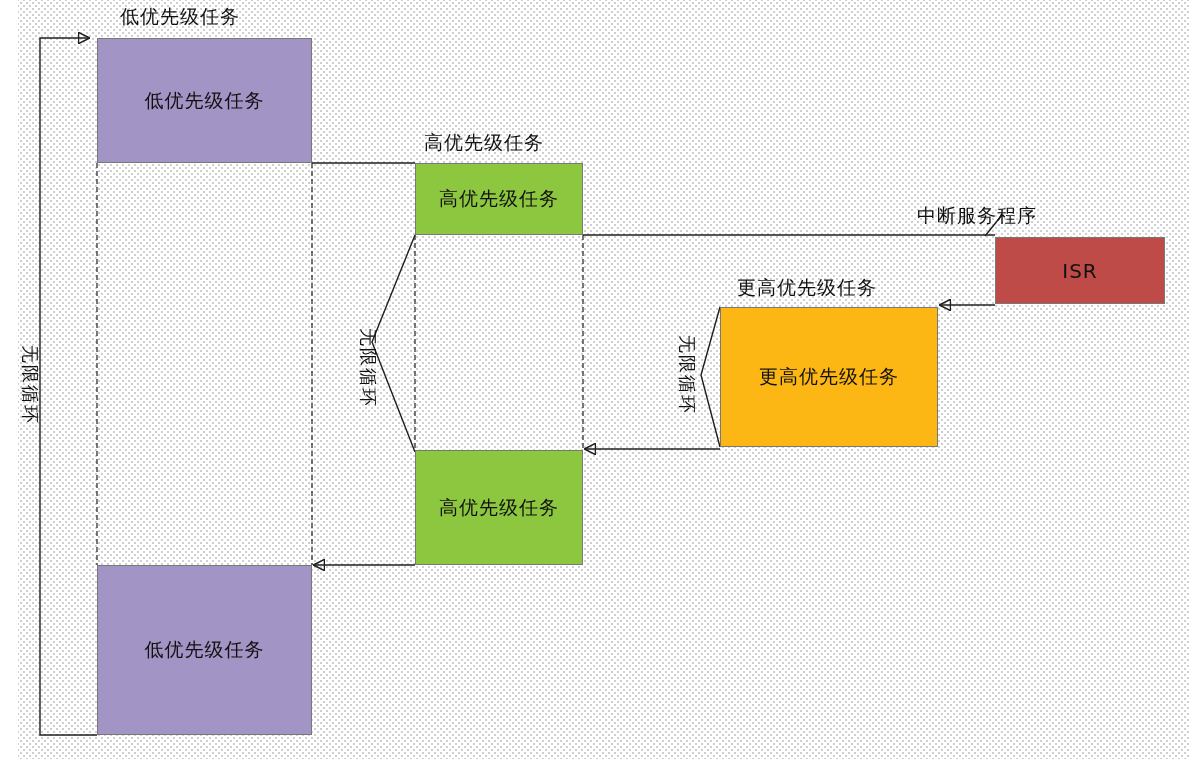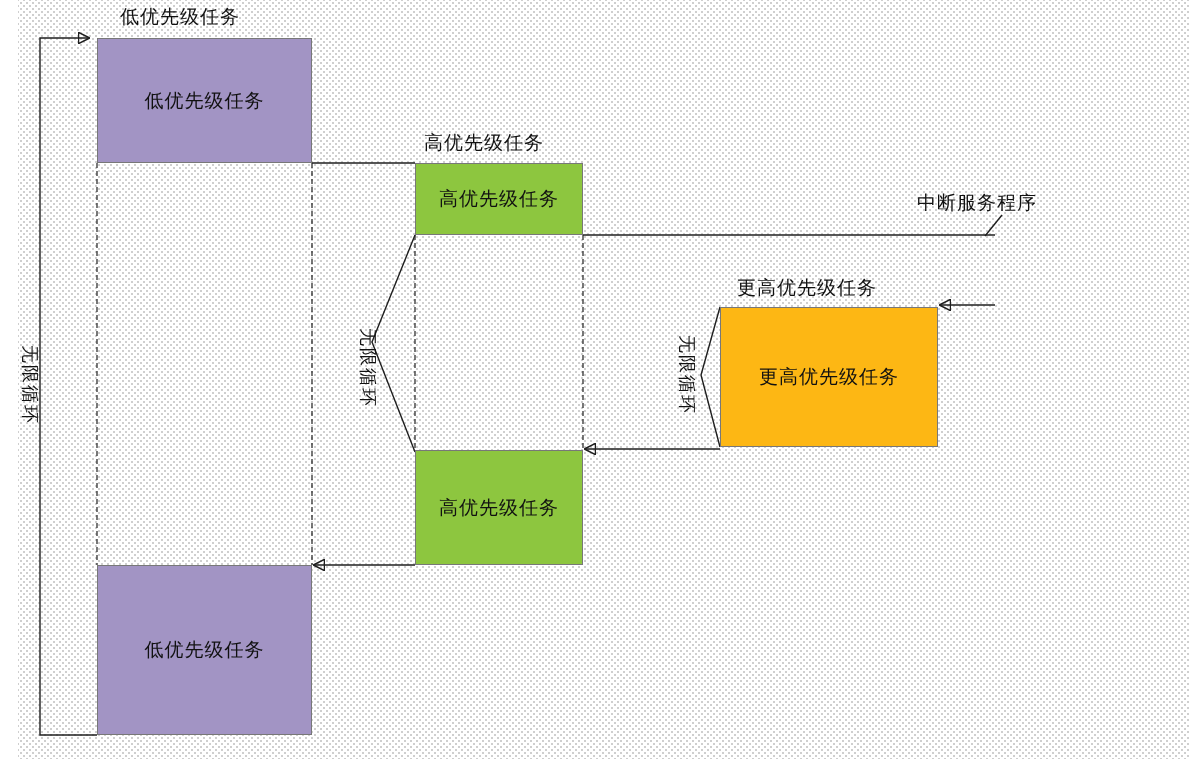--- a/index.html
+++ b/index.html
@@ -38,21 +38,21 @@
   .box-isr       {left:995px;top:237px; width:170px;height:67px; background:var(--isr,#BE4B48);font-size:20px;}
   .box-higher    {left:720px;top:307px; width:218px;height:140px;background:var(--higher_priority,#FDB714);}
   .box-high-bot  {left:415px;top:450px; width:168px;height:115px;background:var(--high_priority,#8DC63F);}
   .box-low-bot   {left:97px; top:565px; width:215px;height:170px;background:var(--low_priority,#A294C4);}
   .caption{
     position:absolute;white-space:nowrap;
     font-size:19px;color:#111;letter-spacing:1px;
   }
   .cap-low-top {left:120px;top:4px;}
   .cap-high-top{left:424px;top:130px;}
-  .cap-isr     {left:917px;top:190px;}
+  .cap-isr     {left:917px;top:203px;}
   .cap-higher  {left:737px;top:275px;}
   .vtext{
     position:absolute;width:90px;height:20px;
     display:flex;align-items:center;justify-content:center;
     font-size:18px;color:#111;letter-spacing:2px;white-space:nowrap;
     transform:rotate(90deg);
   }
   .loop-left  {left:-15px;top:375px;}
   .loop-mid   {left:323px;top:358px;}
   .loop-right {left:642px;top:365px;}
@@ -94,20 +94,23 @@
   </svg>
 
   <div class="edge-mask"></div>
 
   <div class="box box-low-top">
     <span>低优先级任务</span>
   </div>
   <div class="box box-high-top">
     <span>高优先级任务</span>
   </div>
+  <div class="box box-isr">
+    <span>ISR</span>
+  </div>
   <div class="box box-higher">
     <span>更高优先级任务</span>
   </div>
   <div class="box box-high-bot">
     <span>高优先级任务</span>
   </div>
   <div class="box box-low-bot">
     <span>低优先级任务</span>
   </div>
 

